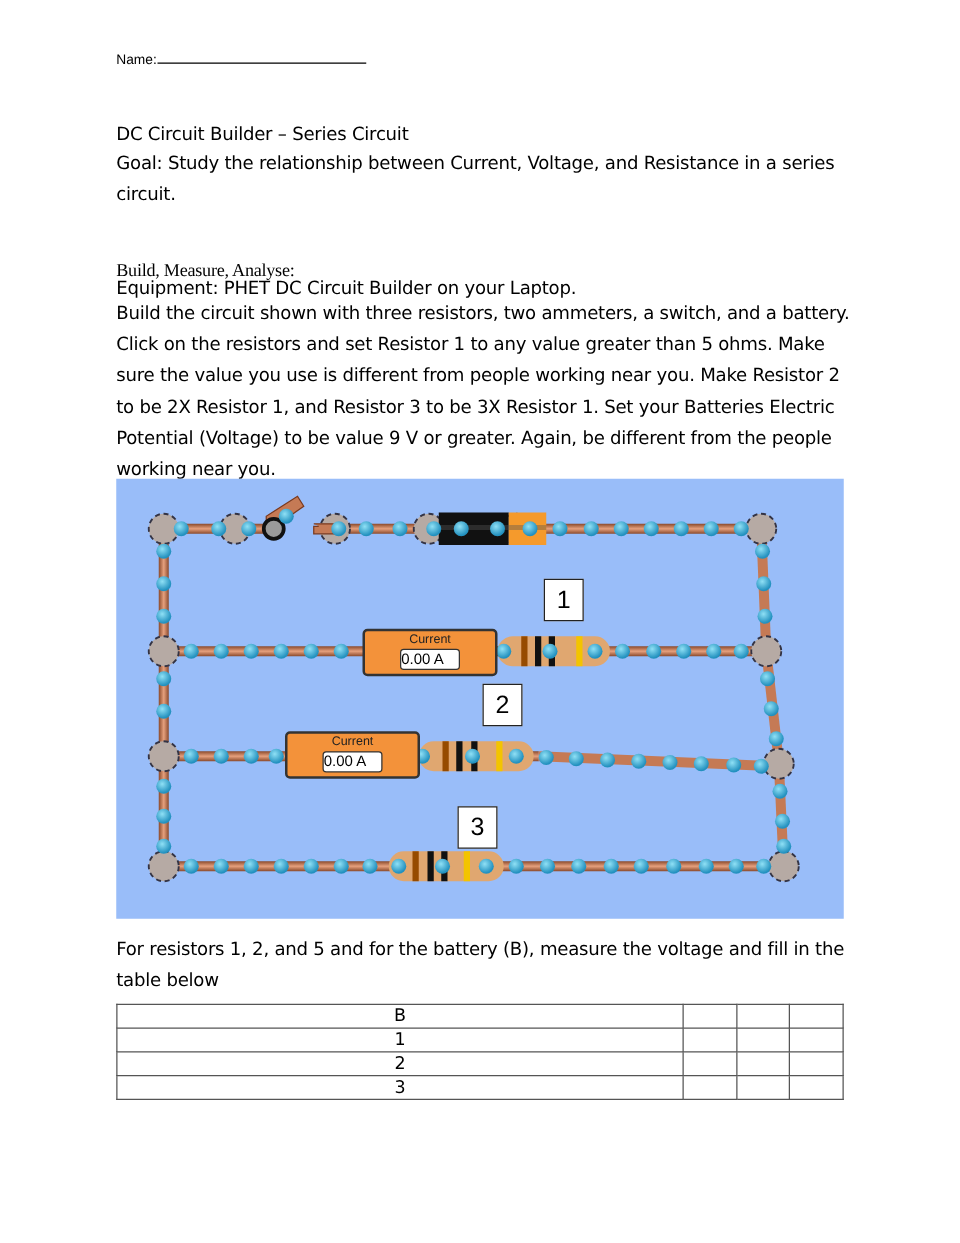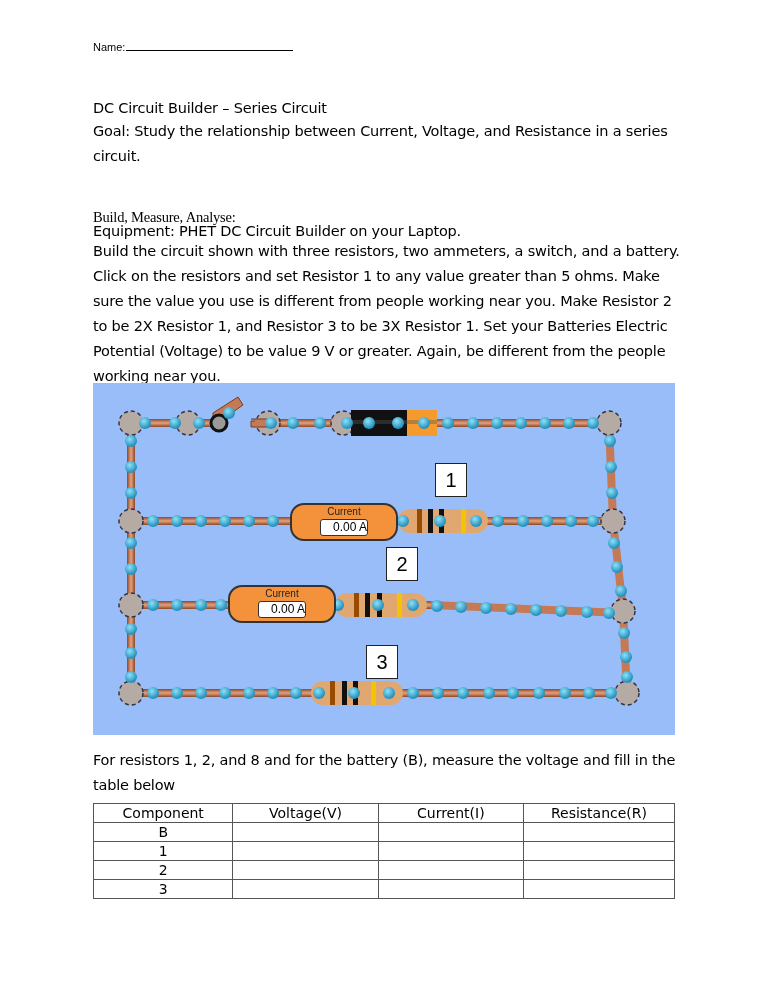--- a/index.html
+++ b/index.html
@@ -6,24 +6,24 @@
   body { width:768px; height:994px; position:relative; overflow:hidden;
          font-family:"DejaVu Sans", sans-serif; color:#000; }
   .txt { position:absolute; left:93px; font-size:14.5px; line-height:25px; letter-spacing:-0.2px; }
   .name-label { position:absolute; left:93px; top:36px; font-family:"Liberation Sans", sans-serif; font-size:11px; }
   .name-line { display:inline-block; width:167px; border-bottom:1px solid #000; height:14px; vertical-align:baseline; margin-left:1px; }
   .para { width:590px; }
   .circuit { position:absolute; left:93px; top:383px; width:582px; height:352px; background:#99bdf9; }
   .circuit svg { position:absolute; left:0; top:0; }
   .label-box { position:absolute; background:#fff; border:1px solid #222; font-family:"Liberation Sans", sans-serif;
                font-size:20px; text-align:center; line-height:32px; width:30px; height:32px; }
-  .ammeter { position:absolute; background:#f3923a; border:2px solid #333; border-radius:14px; width:104px; height:34px; }
+  .ammeter { position:absolute; background:#f3923a; border:2px solid #333; border-radius:4px; width:104px; height:34px; }
   .ammeter .ttl { position:absolute; left:0; right:0; top:1px; text-align:center; font-family:"Liberation Sans", sans-serif; font-size:10px; color:#222; }
   .ammeter .val { position:absolute; left:28px; top:14px; width:46px; height:15px; background:#fff; border:1px solid #333; border-radius:3px;
-                  font-family:"Liberation Sans", sans-serif; font-size:12px; text-align:right; line-height:15px; }
+                  font-family:"Liberation Sans", sans-serif; font-size:12px; text-align:left; line-height:15px; }
   table.data { position:absolute; left:93px; top:803px; width:582px; border-collapse:collapse; font-size:14px; }
   table.data td, table.data th { border:1px solid #555; text-align:center; font-weight:normal; height:18px; padding:0; line-height:18px; }
 </style>
 </head>
 <body>
 
 <div class="name-label">
   <span>Name:</span><span class="name-line"></span>
 </div>
 
@@ -219,30 +219,24 @@
   <div class="ammeter" style="left:197px; top:120px;">
     <div class="ttl">Current</div>
     <div class="val">0.00 A</div>
   </div>
   <div class="ammeter" style="left:135px; top:202px;">
     <div class="ttl">Current</div>
     <div class="val">0.00 A</div>
   </div>
 </div>
 
-<div class="txt para" style="top:748px;">For resistors 1, 2, and 8 and for the battery (B), measure the voltage and fill in the table below</div>
+<div class="txt para" style="top:748px;">For resistors 1, 2, and 5 and for the battery (B), measure the voltage and fill in the table below</div>
 
 <table class="data">
   <tbody>
-      <tr>
-    <th style="width:24%">Component</th>
-    <th style="width:25%">Voltage(V)</th>
-    <th style="width:25%">Current(I)</th>
-    <th>Resistance(R)</th>
-  </tr>
   <tr>
     <td>B</td>
     <td></td>
     <td></td>
     <td></td>
   </tr>
   <tr>
     <td>1</td>
     <td></td>
     <td></td>

